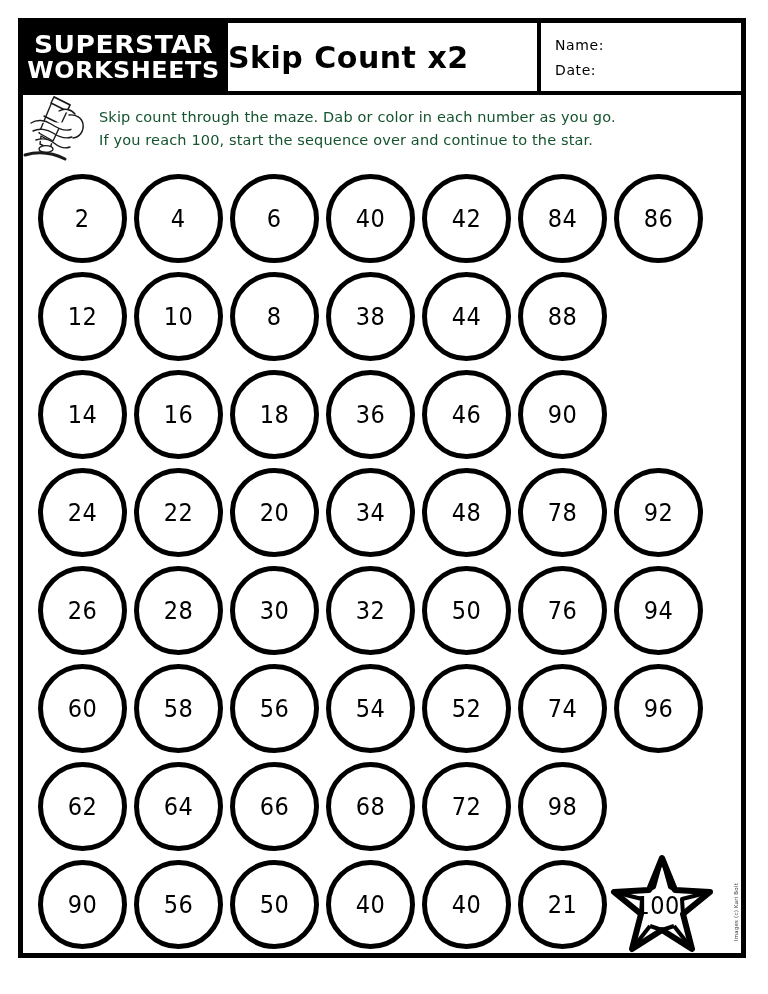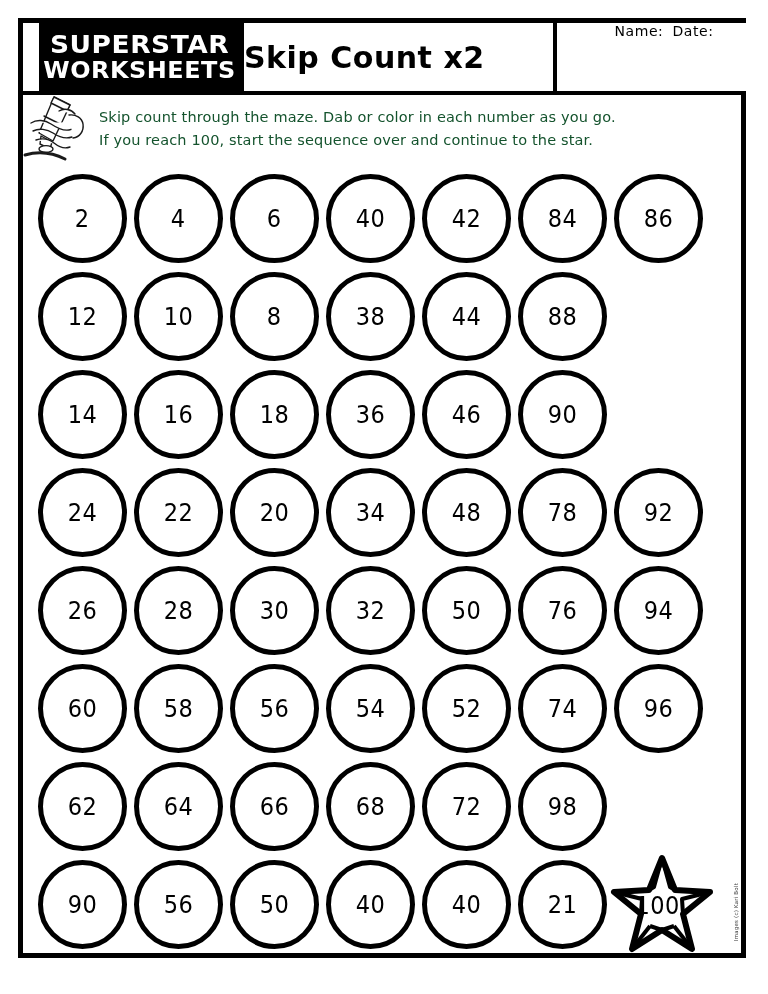--- a/index.html
+++ b/index.html
@@ -29,21 +29,21 @@
     width: 728px;
     height: 940px;
     border: 5px solid #000000;
     box-sizing: border-box;
     background: #ffffff;
   }
 
   
   .header {
     position: absolute;
-    left: 16px;
+    left: 0px;
     top: 0px;
     width: 718px;
     height: 68px;
     display: flex;
     align-items: stretch;
     box-sizing: border-box;
   }
 
   .header-cell {
     box-sizing: border-box;
@@ -91,21 +91,21 @@
     font-weight: bold;
     color: #000000;
     letter-spacing: 0.5px;
     white-space: nowrap;
   }
 
   
   .namedate-cell {
     width: 200px;
     display: flex;
-    flex-direction: row;
+    flex-direction: column;
     justify-content: center;
     padding-left: 14px;
     gap: 9px;
   }
   .field-label {
     font-family: "DejaVu Sans", sans-serif;
     font-size: 14px;
     color: #000000;
     letter-spacing: 0.6px;
   }

